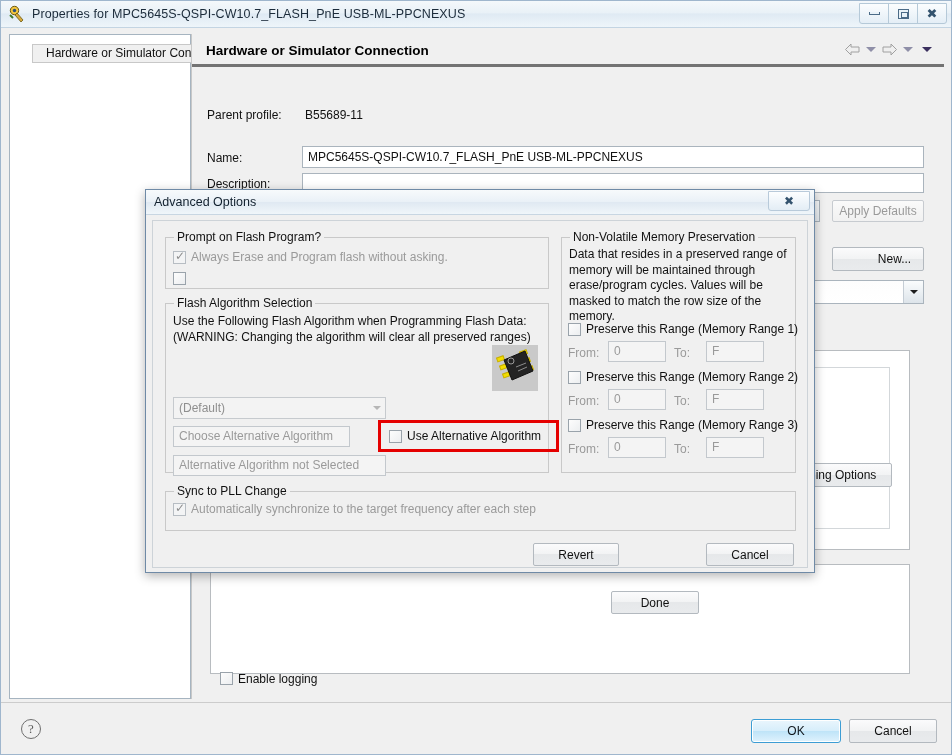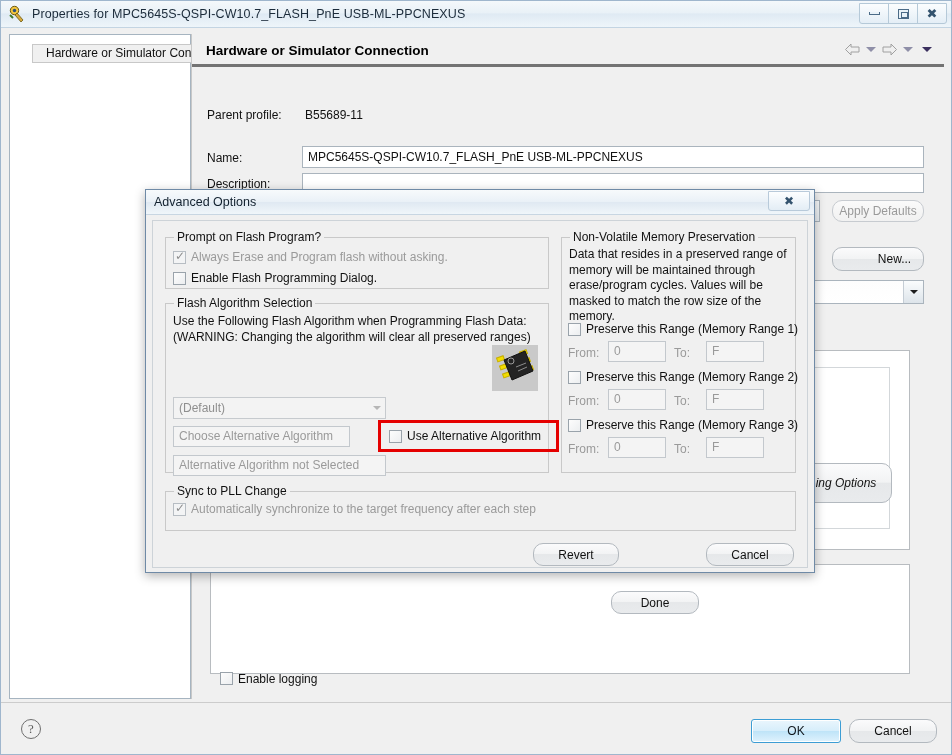--- a/index.html
+++ b/index.html
@@ -110,21 +110,21 @@
     border-left: 1px solid #c5cdd5;
     display:flex; align-items:center; justify-content:center;
   }
   .combo .arrow i {
     width:0;height:0;border-left:4px solid transparent;border-right:4px solid transparent;
     border-top:4px solid #808b95; display:block;
   }
   .btn {
     position: absolute;
     background: linear-gradient(to bottom,#fbfbfc 0%,#f2f3f4 48%,#e6e8ea 50%,#e9ebed 100%);
-    border: 1px solid #b3b9bf; border-radius: 10px;
+    border: 1px solid #b3b9bf; border-radius: 2px;
     font-size: 12px; color: #111;
     display: flex; align-items: center; justify-content: center;
   }
   .btn.disabled { color: #9a9a9a; border-color: #c7cbd0;
     background: linear-gradient(to bottom,#fafafa,#f1f1f1); }
 
   .group-box {
     position: absolute; border: 1px solid #c9c9c9; background: transparent;
   }
   .group-legend {
@@ -276,21 +276,21 @@
 
       <div class="btn" style="left:640px; top:213px; width:92px; height:24px;padding-left:33px;">New...</div>
       <div class="combo" style="left:555px; top:246px; width:177px; height:24px;">
         <span class="arrow" style="width:20px;background:linear-gradient(to bottom,#fafcfd,#dde4ea);">
           <i style="border-top-color:#1d1d1d;"></i>
         </span>
       </div>
 
       <div style="position:absolute; left:18px; top:316px; width:700px; height:200px; background:#fff; border:1px solid #b8bcc0;"></div>
       <div style="position:absolute; left:28px; top:333px; width:670px; height:162px; background:#fff; border:1px solid #d3d7da;"></div>
-      <div class="btn" style="left:608px; top:429px; width:92px; height:40px;font-style:italic;">ing Options</div>
+      <div class="btn" style="left:608px; top:429px; width:92px; height:24px;">ing Options</div>
 
       <div style="position:absolute; left:18px; top:530px; width:700px; height:110px; background:#fff; border:1px solid #b8bcc0;"></div>
       <div class="chk" style="left:28px; top:638px;"></div>
       <div class="lbl" style="left:46px; top:638px;">Enable logging</div>
 
     </div>
   </div>
 
   <div class="modal">
     <div class="modal-title">
@@ -299,21 +299,20 @@
     </div>
 
     <div class="modal-content">
 
       <div class="group-box" style="left:12px; top:16px; width:384px; height:52px;">
         <span class="group-legend">Prompt on Flash Program?</span>
       </div>
       <div class="chk checked gray" style="left:20px; top:30px;"></div>
       <div class="gtxt dim" style="left:38px; top:29px;">Always Erase and Program flash without asking.</div>
       <div class="chk" style="left:20px; top:51px;"></div>
-      <div class="gtxt" style="left:38px; top:50px;">Enable Flash Programming Dialog.</div>
 
       <div class="group-box" style="left:12px; top:82px; width:384px; height:170px;">
         <span class="group-legend">Flash Algorithm Selection</span>
       </div>
       <div class="gtxt" style="left:20px; top:109px;">(WARNING: Changing the algorithm will clear all preserved ranges)</div>
       <div class="gtxt" style="left:20px; top:93px;">Use the Following Flash Algorithm when Programming Flash Data:</div>
 
       <div class="chip-icon" style="left:339px; top:124px;">
         <svg width="46" height="46" viewBox="0 0 46 46">
           <rect x="0" y="0" width="46" height="46" fill="#c9c9c9"></rect>

